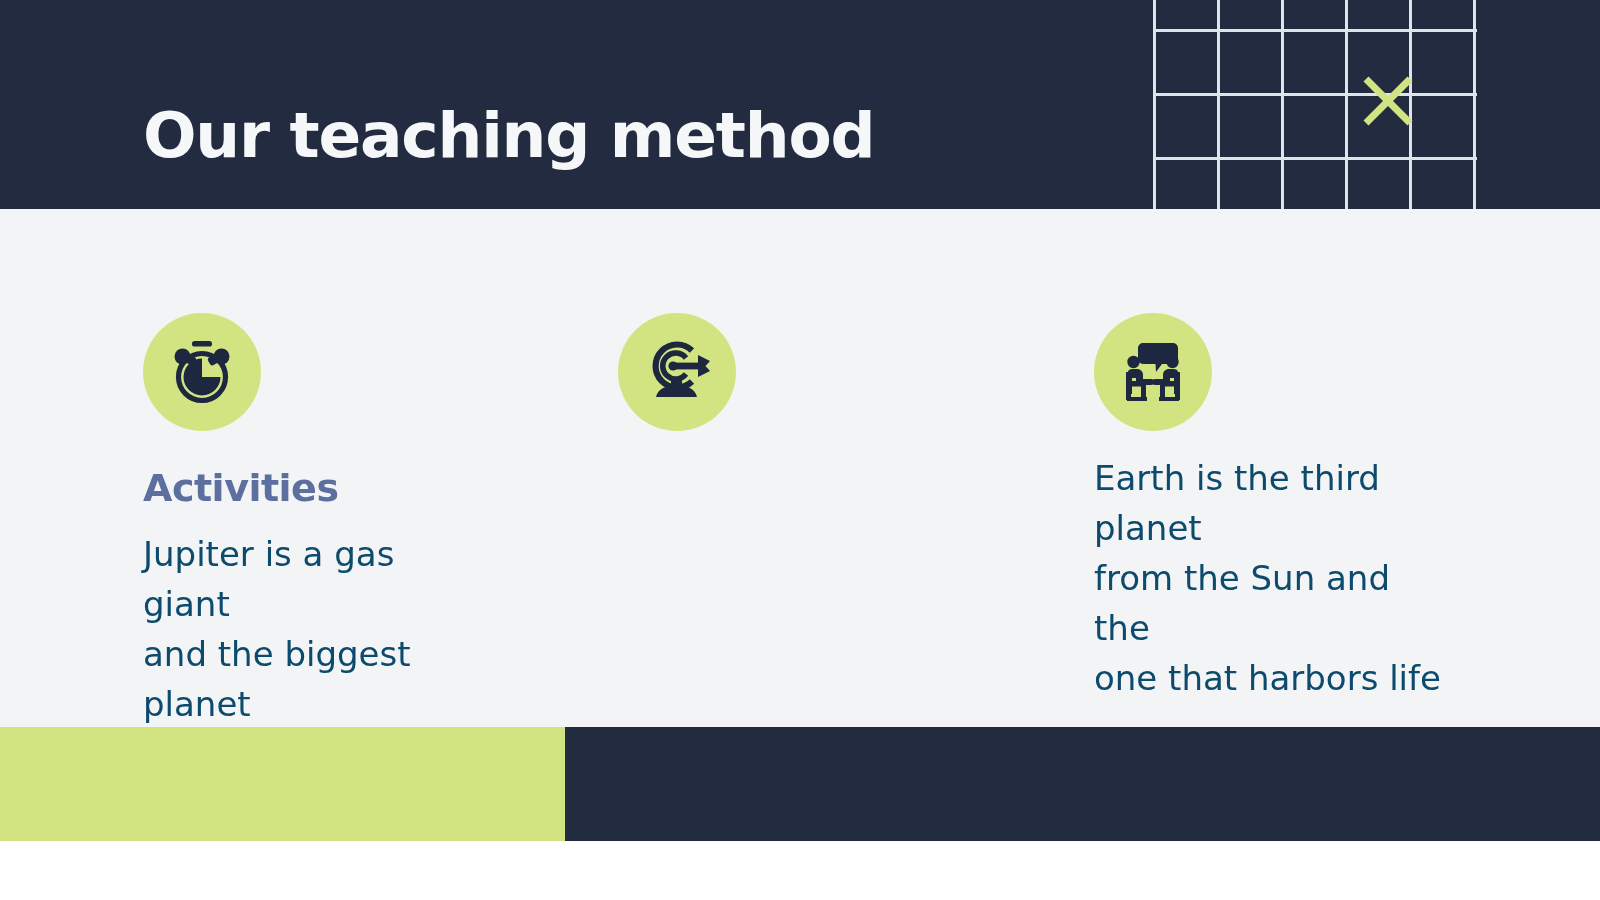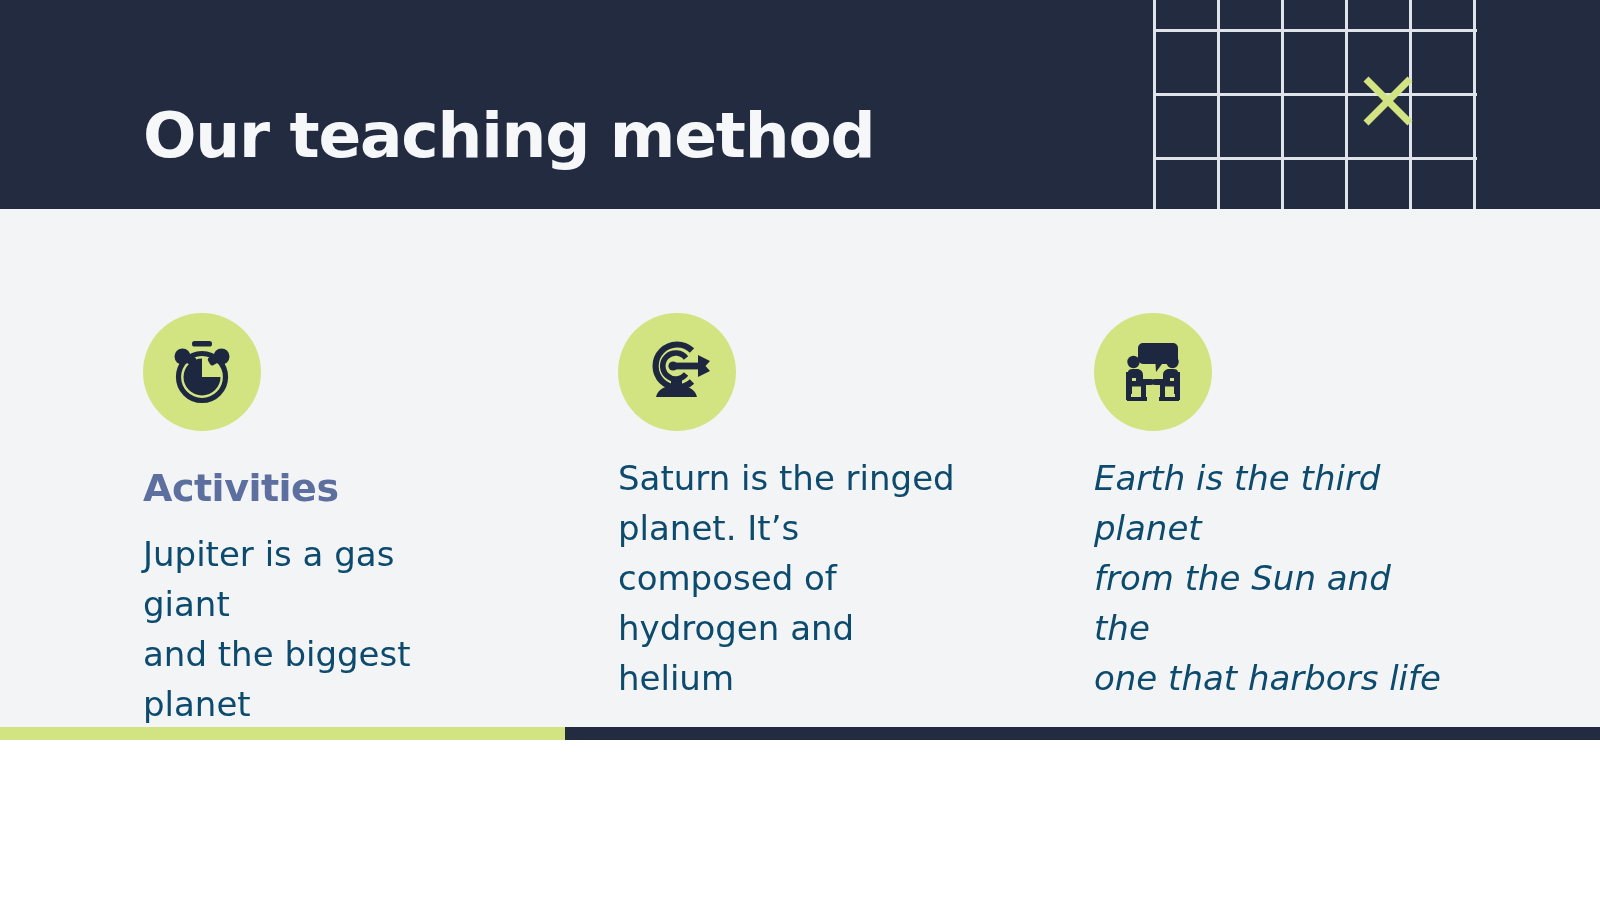--- a/index.html
+++ b/index.html
@@ -3,21 +3,21 @@
 <meta charset="utf-8">
 <style>
   html, body {
     margin: 0;
     padding: 0;
     background: #ffffff;
   }
   .slide {
     position: relative;
     width: 1600px;
-    height: 740px;
+    height: 841px;
     overflow: hidden;
     background: #f3f4f5;
     font-family: "DejaVu Sans", sans-serif;
   }
 
   
   .header {
     position: absolute;
     left: 0;
     top: 0;
@@ -96,21 +96,21 @@
   .col-body {
     margin-top: 23px;
     font-family: "DejaVu Sans", sans-serif;
     font-size: 34px;
     font-weight: 400;
     color: #0c4a6e;
     line-height: 1.47;
     width: 340px;
     white-space: pre-line;
   }
-  .col-2 .col-body { width: 350px; font-style: italic; }
+  .col-2 .col-body { width: 350px; }
 
   
   .footer {
     position: absolute;
     left: 0;
     top: 727px;
     width: 1600px;
     height: 173px;
   }
   .footer-left {
@@ -202,23 +202,20 @@
 
           <path d="M44 19 A13 13 0 1 0 44 35" stroke="#1e2740" stroke-width="5.6" fill="none" stroke-linecap="butt"></path>
 
           <circle cx="31" cy="27" r="4.6" fill="#1e2740"></circle>
 
           <rect x="31" y="23.6" width="30" height="6.8" fill="#1e2740"></rect>
 
           <path d="M56 16 L68 22 L63.5 27 L68 32 L56 38 Z" fill="#1e2740"></path>
         </svg>
       </div>
-      <div class="col-body">Saturn is the ringed
-planet. It’s composed of
-hydrogen and helium</div>
     </div>
 
     <div class="col col-2">
       <div class="icon-badge">
         <svg width="70" height="64" viewBox="0 0 70 64" fill="none">
 
           <path d="M25 3 H55 A5 5 0 0 1 60 8 V19 A5 5 0 0 1 55 24 H44 L38 32 L37.5 24 H25 A5 5 0 0 1 20 19 V8 A5 5 0 0 1 25 3 Z" fill="#1e2740"></path>
 
           <circle cx="15.5" cy="22" r="6.2" fill="#1e2740"></circle>
 

